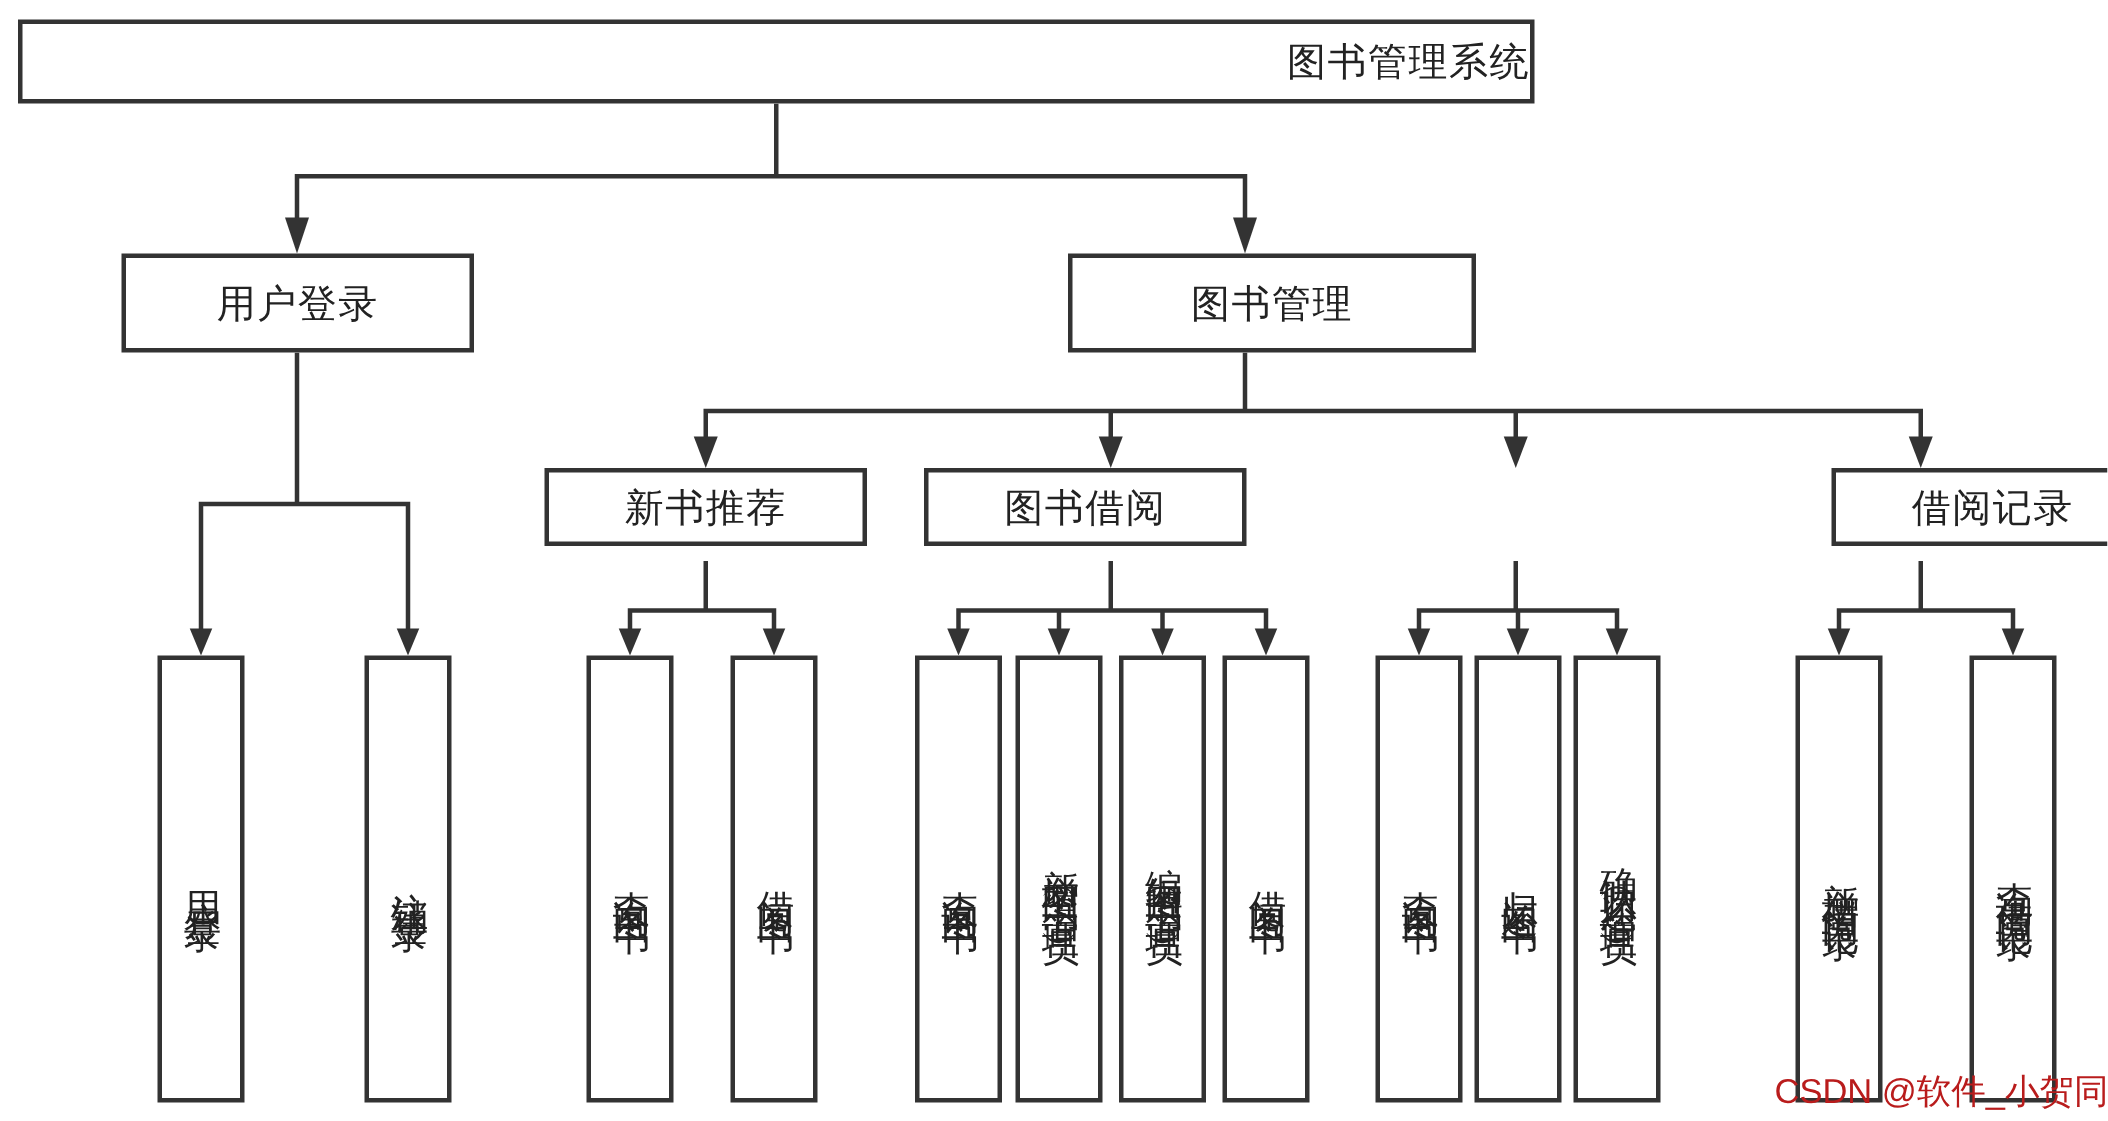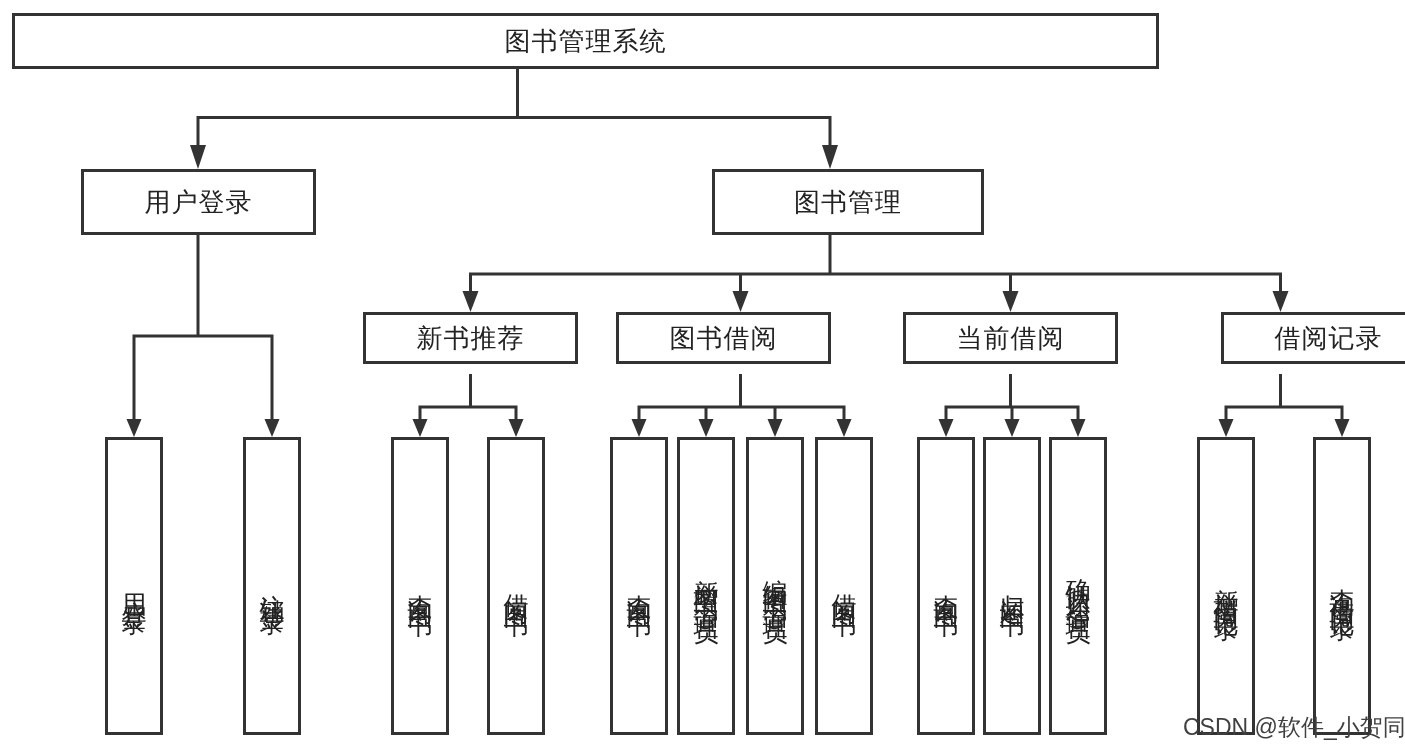--- a/index.html
+++ b/index.html
@@ -33,21 +33,21 @@
     background: #ffffff;
     display: flex;
     align-items: center;
     justify-content: center;
   }
   .hnode {
     font-size: 26px;
     letter-spacing: 1px;
     white-space: nowrap;
   }
-  .root  { left: 12px;  top: 13px;  width: 1147px; height: 56px; }
+  .root  { left: 12px;  top: 13px;  width: 1011px; height: 56px; justify-content: flex-end; }
   .l2a   { left: 81px;  top: 169px; width: 235px;  height: 66px; }
   .l2b   { left: 712px; top: 169px; width: 272px;  height: 66px; }
   .l3    { top: 312px;  width: 215px; height: 52px; }
   .l3a   { left: 363px; }
   .l3b   { left: 616px; text-align: center; }
   .l3c   { left: 903px; }
   .l3d   { left: 1173px; margin-left: 48px; }
   .leaf  { top: 437px; width: 58px; height: 298px; }
   .vtext {
     writing-mode: vertical-rl;
@@ -61,21 +61,21 @@
   .lfB1 { left: 391px; }  .lfB2 { left: 487px; }
   .lfC1 { left: 610px; }  .lfC2 { left: 677px; }  .lfC3 { left: 746px; }  .lfC4 { left: 815px; }
   .lfD1 { left: 917px; }  .lfD2 { left: 983px; }  .lfD3 { left: 1049px; }
   .lfE1 { left: 1197px; } .lfE2 { left: 1313px; }
   .watermark {
     position: absolute;
     left: 1183px;
     top: 714px;
     font-size: 23px;
     line-height: 1.2;
-    color: #404040;
+    color: #b91c1c;
     white-space: nowrap;
     z-index: 10;
   }
 </style>
 </head>
 <body>
 
 <div class="canvas">
 
   <svg class="connectors" viewBox="0 0 1405 747" aria-hidden="true">
@@ -150,23 +150,20 @@
   <div class="node hnode l2b">
     <span>图书管理</span>
   </div>
 
   <div class="node hnode l3 l3a">
     <span>新书推荐</span>
   </div>
   <div class="node hnode l3 l3b">
     <span>图书借阅</span>
   </div>
-  <div class="node hnode l3 l3c">
-    <span>当前借阅</span>
-  </div>
   <div class="node hnode l3 l3d">
     <span>借阅记录</span>
   </div>
 
   <div class="node leaf lfA1">
     <span class="vtext">用户登录</span>
   </div>
   <div class="node leaf lfA2">
     <span class="vtext">注销登录</span>
   </div>

